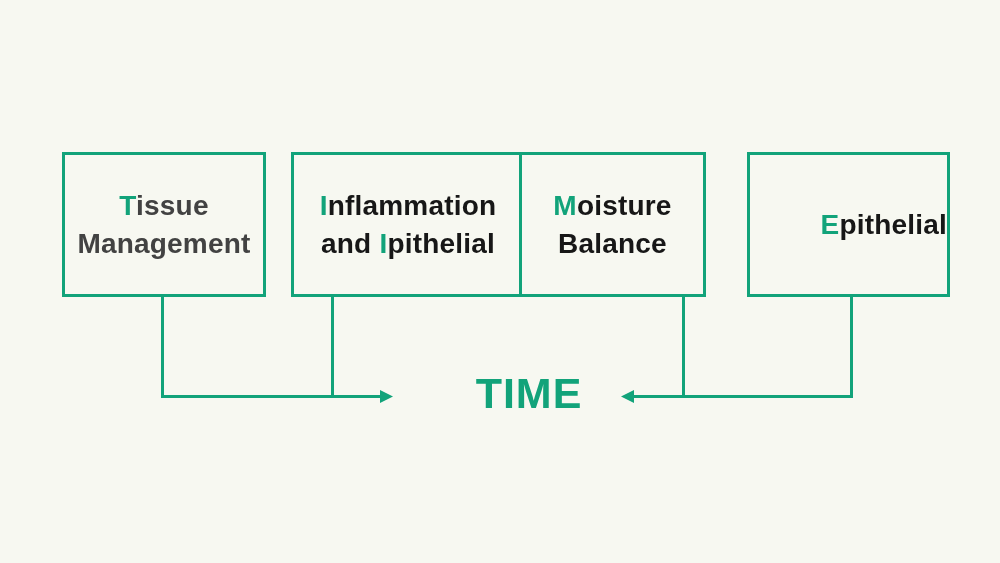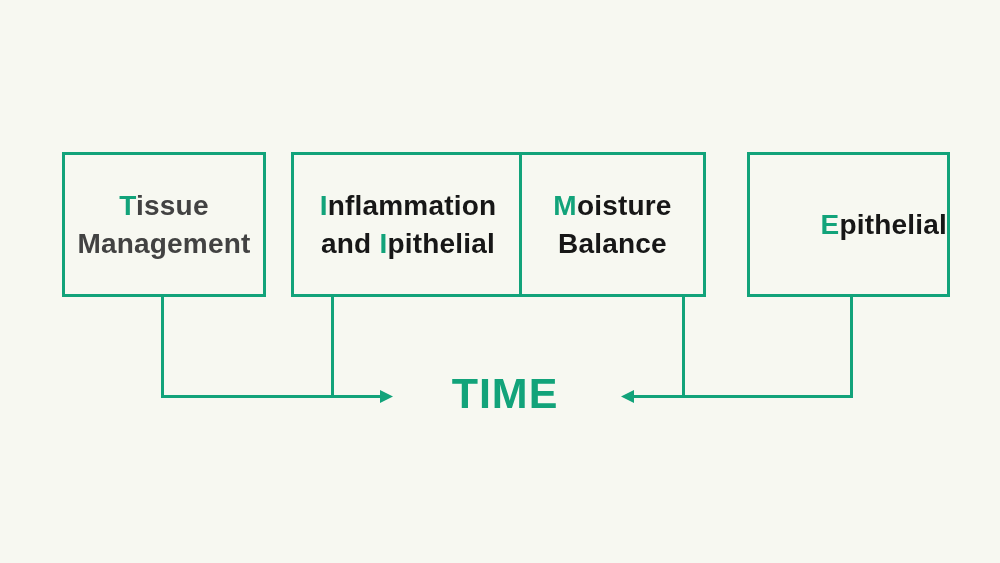--- a/index.html
+++ b/index.html
@@ -31,21 +31,21 @@
   }
   .box .line { white-space: nowrap; }
   .box .accent { color: var(--accent); }
 
   svg.connectors { position: absolute; left: 0; top: 0; }
   .stroke-accent { stroke: var(--accent); stroke-width: 3; fill: none; }
   .fill-accent { fill: var(--accent); stroke: none; }
 
   .time-label {
     position: absolute;
-    left: 405px; top: 369px;
+    left: 429px; top: 369px;
     width: 200px; height: 48px;
     text-align: center;
     font-size: 43px;
     line-height: 48px;
     color: var(--accent);
     letter-spacing: 1px;
   }
 </style>
 </head>
 <body>

